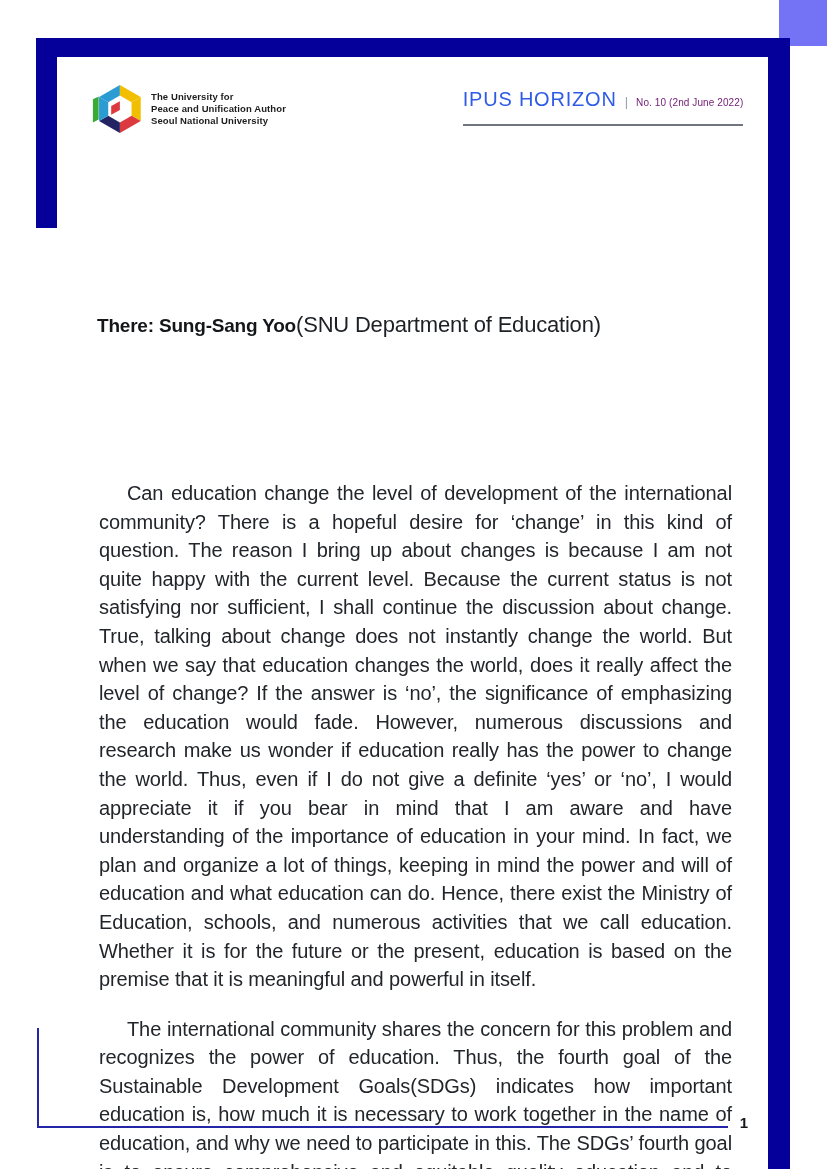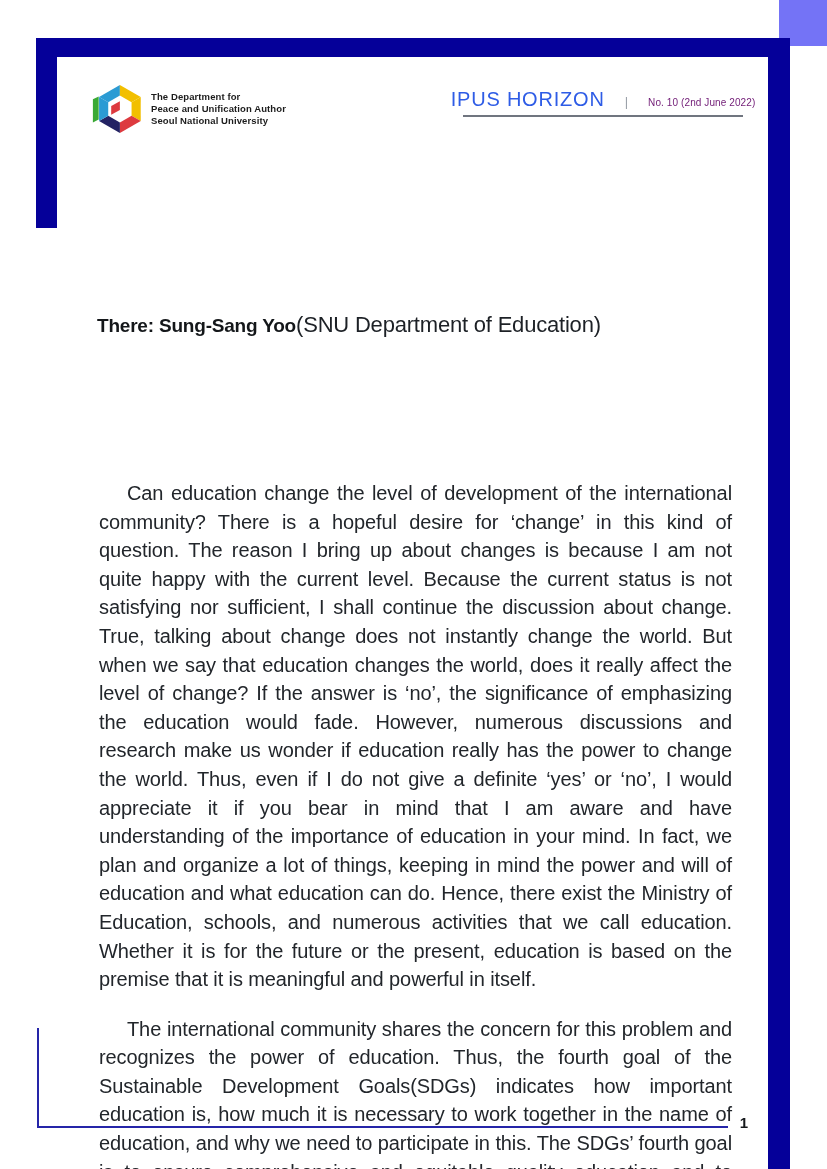--- a/index.html
+++ b/index.html
@@ -24,22 +24,22 @@
   .logo-block { position: absolute; left: 90px; top: 80px; display: flex; align-items: center; gap: 7px; }
   .logo-mark { width: 54px; height: 58px; display: block; }
   .logo-text { display: flex; flex-direction: column; justify-content: center; }
   .logo-text span {
     font-size: 9.5px; font-weight: bold; color: #1c1c1c;
     line-height: 12px; letter-spacing: 0.1px; white-space: nowrap;
   }
 
   .masthead {
     position: absolute; left: 463px; top: 88px; width: 280px;
-    display: flex; align-items: baseline; justify-content: center; gap: 20px;
-    padding-bottom: 4px;
+    display: flex; align-items: baseline; justify-content: center; gap: 8px;
+    padding-bottom: 13px;
     border-bottom: 2px solid #70757f;
     white-space: nowrap;
   }
   .masthead-title { font-size: 20px; color: #2e5ce6; letter-spacing: 0.8px; font-weight: normal; }
   .masthead-sep   { font-size: 13px; color: #9aa0a8; }
   .masthead-issue { font-size: 10px; color: #701a75; letter-spacing: 0.1px; }
 
   
   .article-title {
     position: absolute; left: 97px; top: 192px; width: 585px;
@@ -91,21 +91,21 @@
       <polygon points="3,20 9,17 9,41 3,44" fill="#3aa935"></polygon>
       <polygon points="9.4,17.5 31,5 31,16 18.9,23" fill="#2b9bd4"></polygon>
       <polygon points="31,5 52.6,17.5 43.1,23 31,16" fill="#f2bf00"></polygon>
       <polygon points="52.6,17.5 52.6,42.5 43.1,37 43.1,23" fill="#f2bf00"></polygon>
       <polygon points="52.6,42.5 31,55 31,44 43.1,37" fill="#dd3a3f"></polygon>
       <polygon points="31,55 9.4,42.5 18.9,37 31,44" fill="#232263"></polygon>
       <polygon points="9.4,42.5 9.4,17.5 18.9,23 18.9,37" fill="#2b9bd4"></polygon>
       <polygon points="22,27 31,22 31,31 22,36" fill="#dd3a3f"></polygon>
     </svg>
     <div class="logo-text">
-      <span>The Department for</span>
+      <span>The University for</span>
       <span>Peace and Unification Author</span>
       <span>Seoul National University</span>
     </div>
   </div>
 
   <div class="masthead">
     <span class="masthead-title">IPUS HORIZON</span>
     <span class="masthead-sep">|</span>
     <span class="masthead-issue">No. 10 (2nd June 2022)</span>
   </div>

